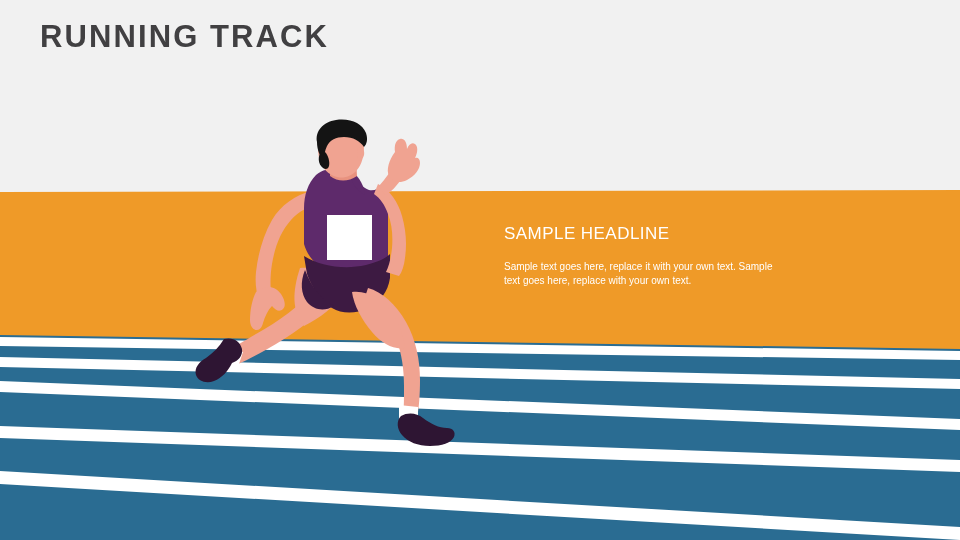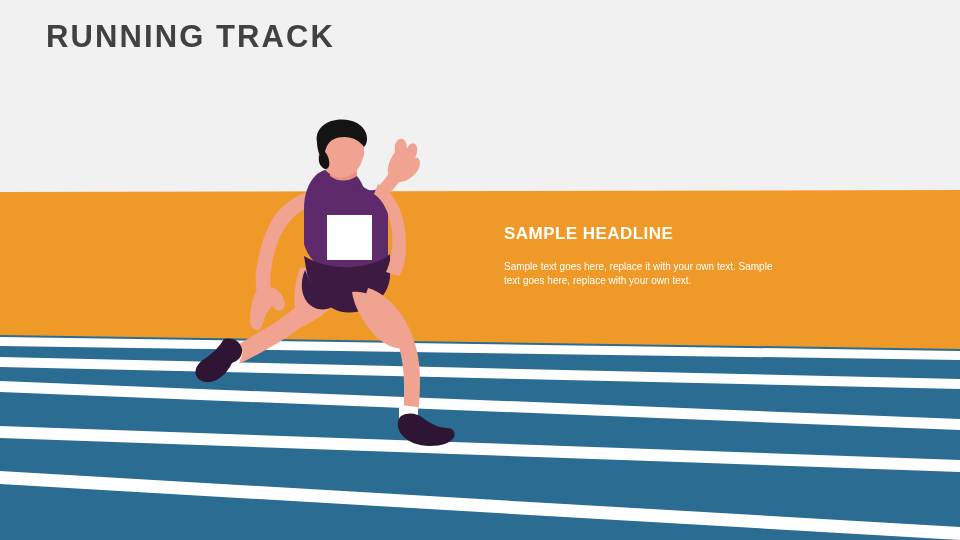--- a/index.html
+++ b/index.html
@@ -25,40 +25,40 @@
     top: 0;
     width: 960px;
     height: 540px;
     pointer-events: none;
   }
   .layer svg { display: block; }
 
   
   .slide-title {
     position: absolute;
-    left: 46px;
+    left: 40px;
     top: 18px;
     font-size: 31px;
     font-weight: bold;
     letter-spacing: 2.1px;
     color: #414042;
     white-space: nowrap;
     line-height: 1.2;
   }
 
   
   .text-block {
     position: absolute;
     left: 504px;
     top: 224px;
     width: 290px;
   }
   .headline {
     font-size: 17px;
-    font-weight: bold;
+    font-weight: normal;
     letter-spacing: 0.45px;
     color: #ffffff;
     margin: 0 0 16px 0;
     line-height: 1.15;
   }
   .body-copy {
     font-size: 10px;
     color: #ffffff;
     margin: 0;
     line-height: 1.46;

